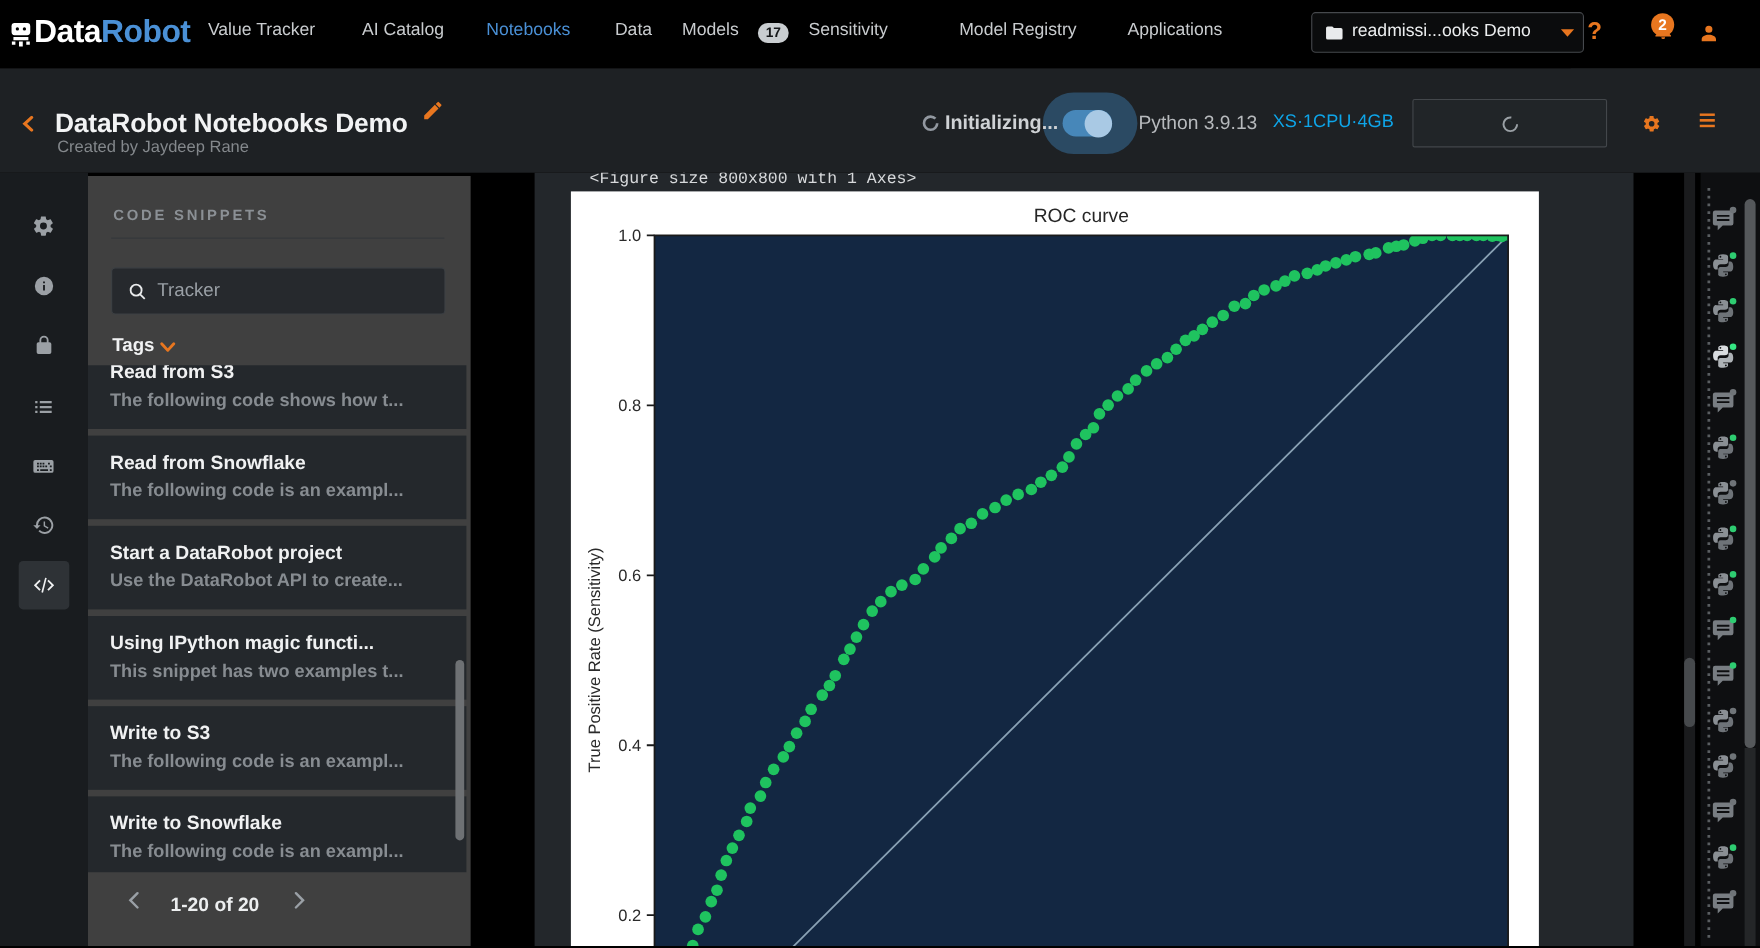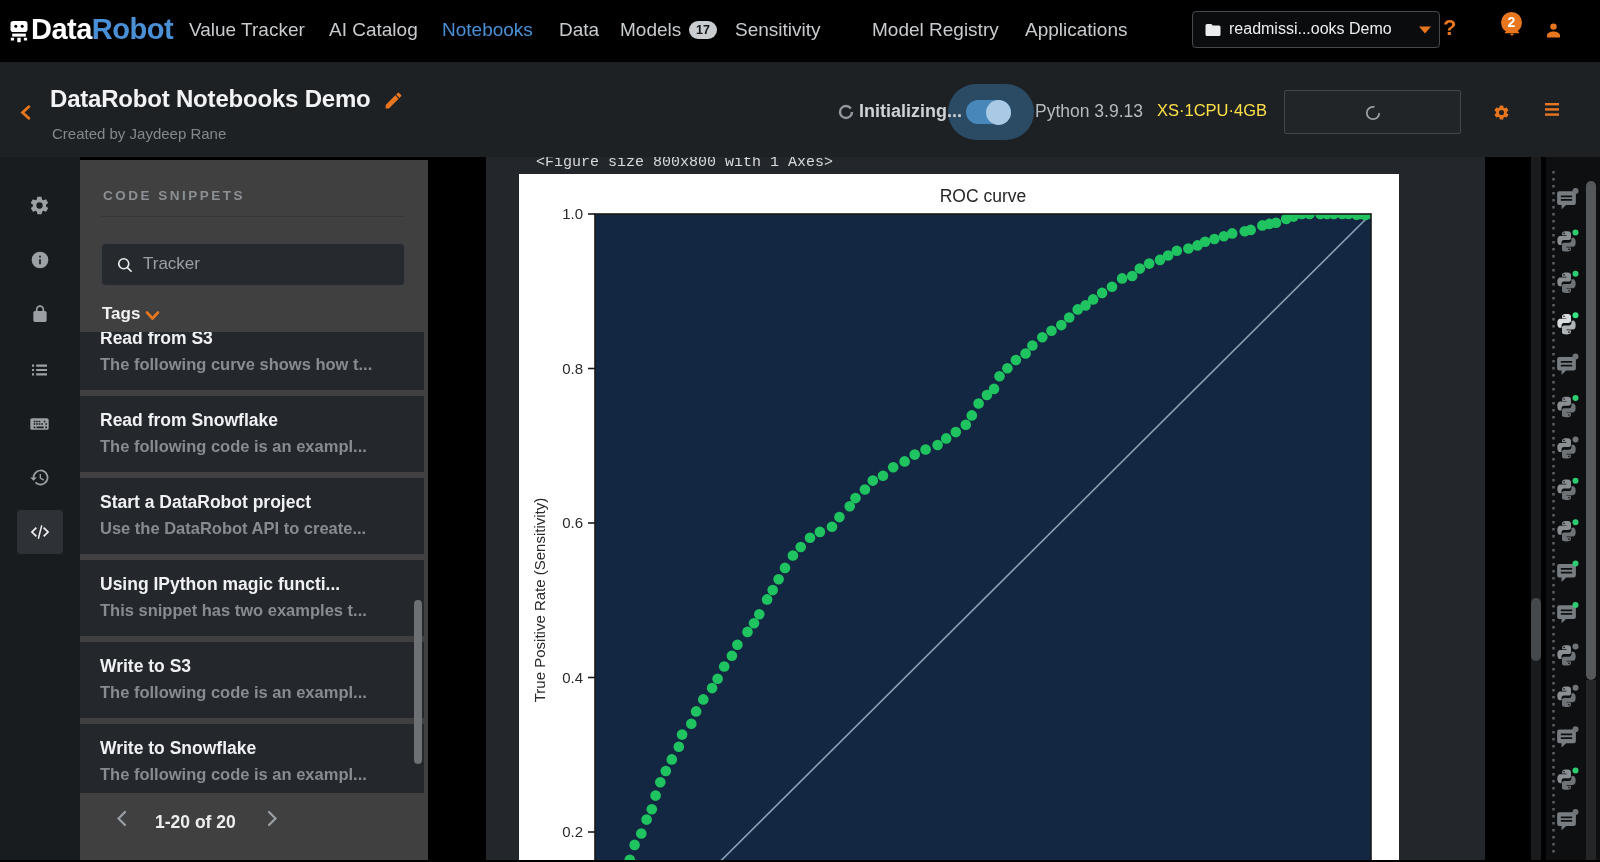--- a/index.html
+++ b/index.html
@@ -3,36 +3,36 @@
 <meta charset="utf-8">
 <style>
   * { margin:0; padding:0; box-sizing:border-box; }
   .p2 { fill: var(--p2, #6e7378); }
   html,body { width:1600px; height:862px; overflow:hidden; background:#000; font-family:"Liberation Sans", sans-serif; }
   .abs { position:absolute; }
   #page { position:relative; width:1600px; height:862px; }
 
   
   #topnav { position:absolute; left:0; top:0; width:1428px; height:62px; background:#000; z-index:30; }
-  .navitem { position:absolute; top:19px; font-size:19px; color:#c9ccCF; white-space:nowrap; }
+  .navitem { position:absolute; top:19px; font-size:16px; color:#c9ccCF; white-space:nowrap; }
   .navblue { color:#4a90d6; }
   #logo-text { position:absolute; left:31px; top:13px; font-size:29px; font-weight:bold; letter-spacing:-0.5px; color:#fff; }
   #logo-text b { color:#4a90d6; font-weight:bold; }
   #models-badge { position:absolute; left:689px; top:21px; width:28px; height:18px; border-radius:9px; background:#c9cdd0; color:#141618; font-size:12.5px; font-weight:bold; text-align:center; line-height:18px; }
   #projbox { position:absolute; left:1192px; top:11px; width:248px; height:37px; border:1px solid #46494d; border-radius:4px; background:#0b0c0d; }
   #projbox .txt { position:absolute; left:36px; top:8px; font-size:16px; color:#eceeef; }
   #qmark { position:absolute; left:1443px; top:15px; font-size:22px; font-weight:bold; color:#e8761f; }
 
   
   #header2 { position:absolute; left:0; top:62px; width:1600px; height:95px; background:#1e2124; z-index:20; }
-  #h2-title { position:absolute; left:50px; top:23px; font-size:24px; font-weight:bold; color:#f2f3f4; letter-spacing:-0.2px; }
+  #h2-title { position:absolute; left:50px; top:37px; font-size:24px; font-weight:bold; color:#f2f3f4; letter-spacing:-0.2px; }
   #h2-sub { position:absolute; left:52px; top:63px; font-size:15px; color:#84888c; }
   #init-label { position:absolute; left:859px; top:39px; font-size:18px; font-weight:bold; color:#cfd2d5; z-index:5; }
   #pyver { position:absolute; left:1035px; top:39px; font-size:17.5px; color:#b7babd; }
-  #xsinfo { position:absolute; left:1157px; top:39px; font-size:16.5px; color:#fde047; }
+  #xsinfo { position:absolute; left:1157px; top:39px; font-size:16.5px; color:#0ea5e9; }
   #runbox { position:absolute; left:1284px; top:28px; width:177px; height:44px; background:#212528; border:1px solid #43474b; border-radius:2px; }
   #toggle-halo { position:absolute; left:948px; top:22px; width:86px; height:56px; border-radius:28px; background:#2b4a63; }
   #toggle-track { position:absolute; left:18px; top:16px; width:45px; height:24px; border-radius:12px; background:#4787b9; }
   #toggle-knob { position:absolute; left:20px; top:-0.5px; width:25px; height:25px; border-radius:13px; background:#a9c9e4; }
 
   
   #rail { position:absolute; left:0; top:157px; width:80px; height:705px; background:#191c1f; }
   #codebox { position:absolute; left:17px; top:353px; width:46px; height:44px; background:#2e3236; border-radius:4px; }
   #panel { position:absolute; left:80px; top:160px; width:348px; height:705px; background:#404040; overflow:hidden; }
   #cs-head { position:absolute; left:23px; top:28px; font-size:13.5px; font-weight:bold; letter-spacing:2.5px; color:#8b9095; }
@@ -222,21 +222,21 @@
         </svg>
       <span>Tracker</span>
     </div>
     <div id="tagsrow">Tags</div>
     <svg class="abs" style="left:65px;top:150px" width="15" height="11" viewBox="0 0 15 11" fill="none" stroke="#e8761f" stroke-width="2.6" stroke-linecap="round" stroke-linejoin="round">
         <path d="M2 2.5 7.5 8.5 13 2.5"></path>
       </svg>
     <div id="cardlist">
       <div class="card" style="top:-18px">
         <div class="t">Read from S3</div>
-        <div class="d">The following curve shows how t...</div>
+        <div class="d">The following code shows how t...</div>
       </div>
       <div class="card" style="top:64px">
         <div class="t">Read from Snowflake</div>
         <div class="d">The following code is an exampl...</div>
       </div>
       <div class="card" style="top:146px">
         <div class="t">Start a DataRobot project</div>
         <div class="d">Use the DataRobot API to create...</div>
       </div>
       <div class="card" style="top:228px">

